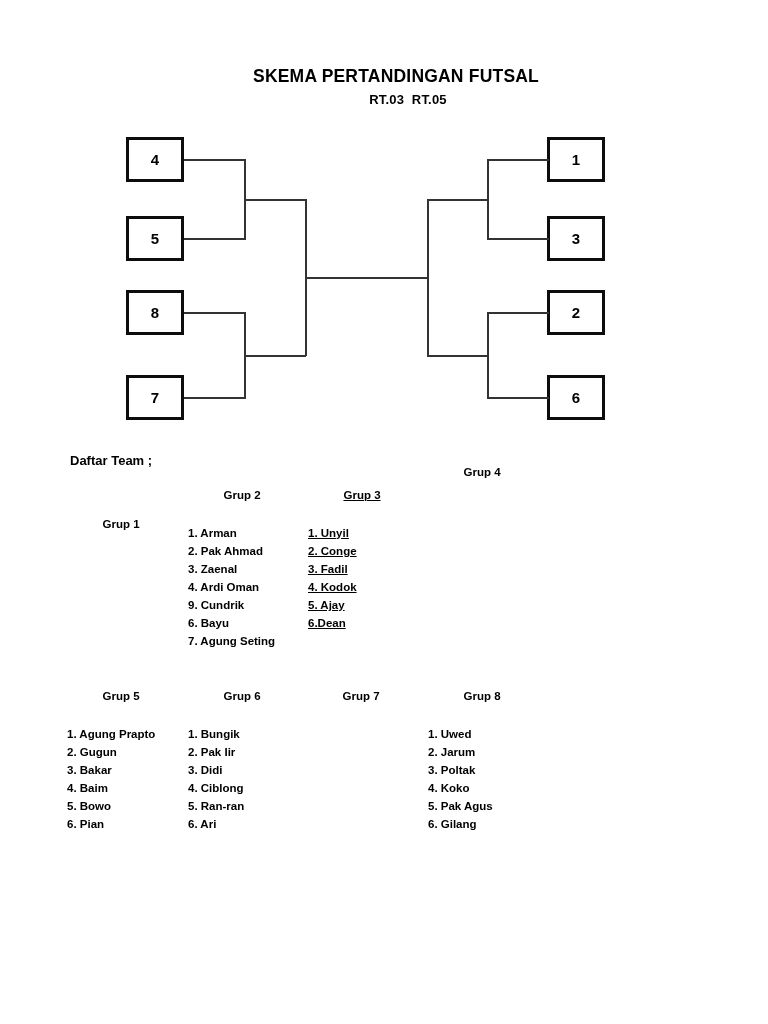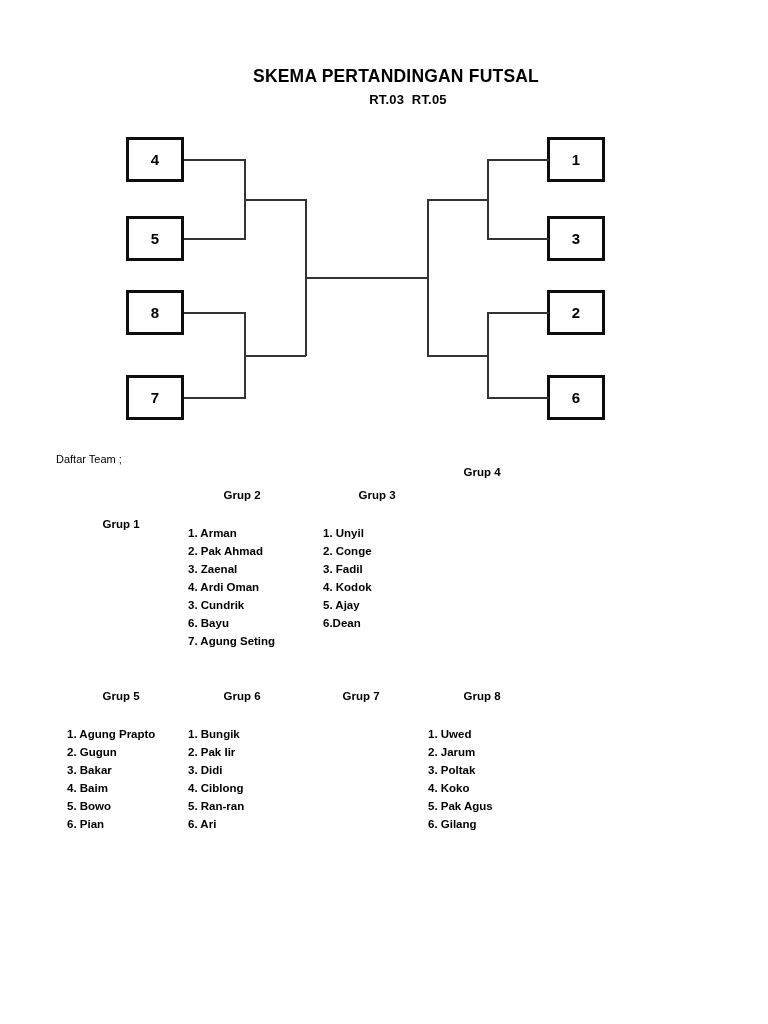--- a/index.html
+++ b/index.html
@@ -66,24 +66,24 @@
   .conn {
     position: absolute;
     background: #333333;
   }
   .conn.h { height: 1.6px; }
   .conn.v { width: 1.6px; }
 
   
   #daftar-label {
     position: absolute;
-    left: 56px;
+    left: 70px;
     top: 453px;
-    font-size: 11px;
-    font-weight: normal;
+    font-size: 13px;
+    font-weight: bold;
     white-space: pre;
   }
   .group-block {
     position: absolute;
     width: 130px;
   }
   .group-title {
     font-size: 11.5px;
     font-weight: bold;
     text-align: center;
@@ -156,27 +156,27 @@
   <div class="group-title">Grup 1</div>
 </div>
 
 <div class="group-block" style="left:188px; top:489px;">
   <div class="group-title">Grup 2</div>
   <ul class="group-list">
     <li>1. Arman</li>
     <li>2. Pak Ahmad</li>
     <li>3. Zaenal</li>
     <li>4. Ardi Oman</li>
-    <li>3. Cundrik</li>
+    <li>9. Cundrik</li>
     <li>6. Bayu</li>
     <li>7. Agung Seting</li>
   </ul>
 </div>
 
-<div class="group-block" style="left:323px; top:489px;">
+<div class="group-block" style="left:308px; top:489px;text-decoration:underline;">
   <div class="group-title">Grup 3</div>
   <ul class="group-list">
     <li>1. Unyil</li>
     <li>2. Conge</li>
     <li>3. Fadil</li>
     <li>4. Kodok</li>
     <li>5. Ajay</li>
     <li>6.Dean</li>
   </ul>
 </div>

